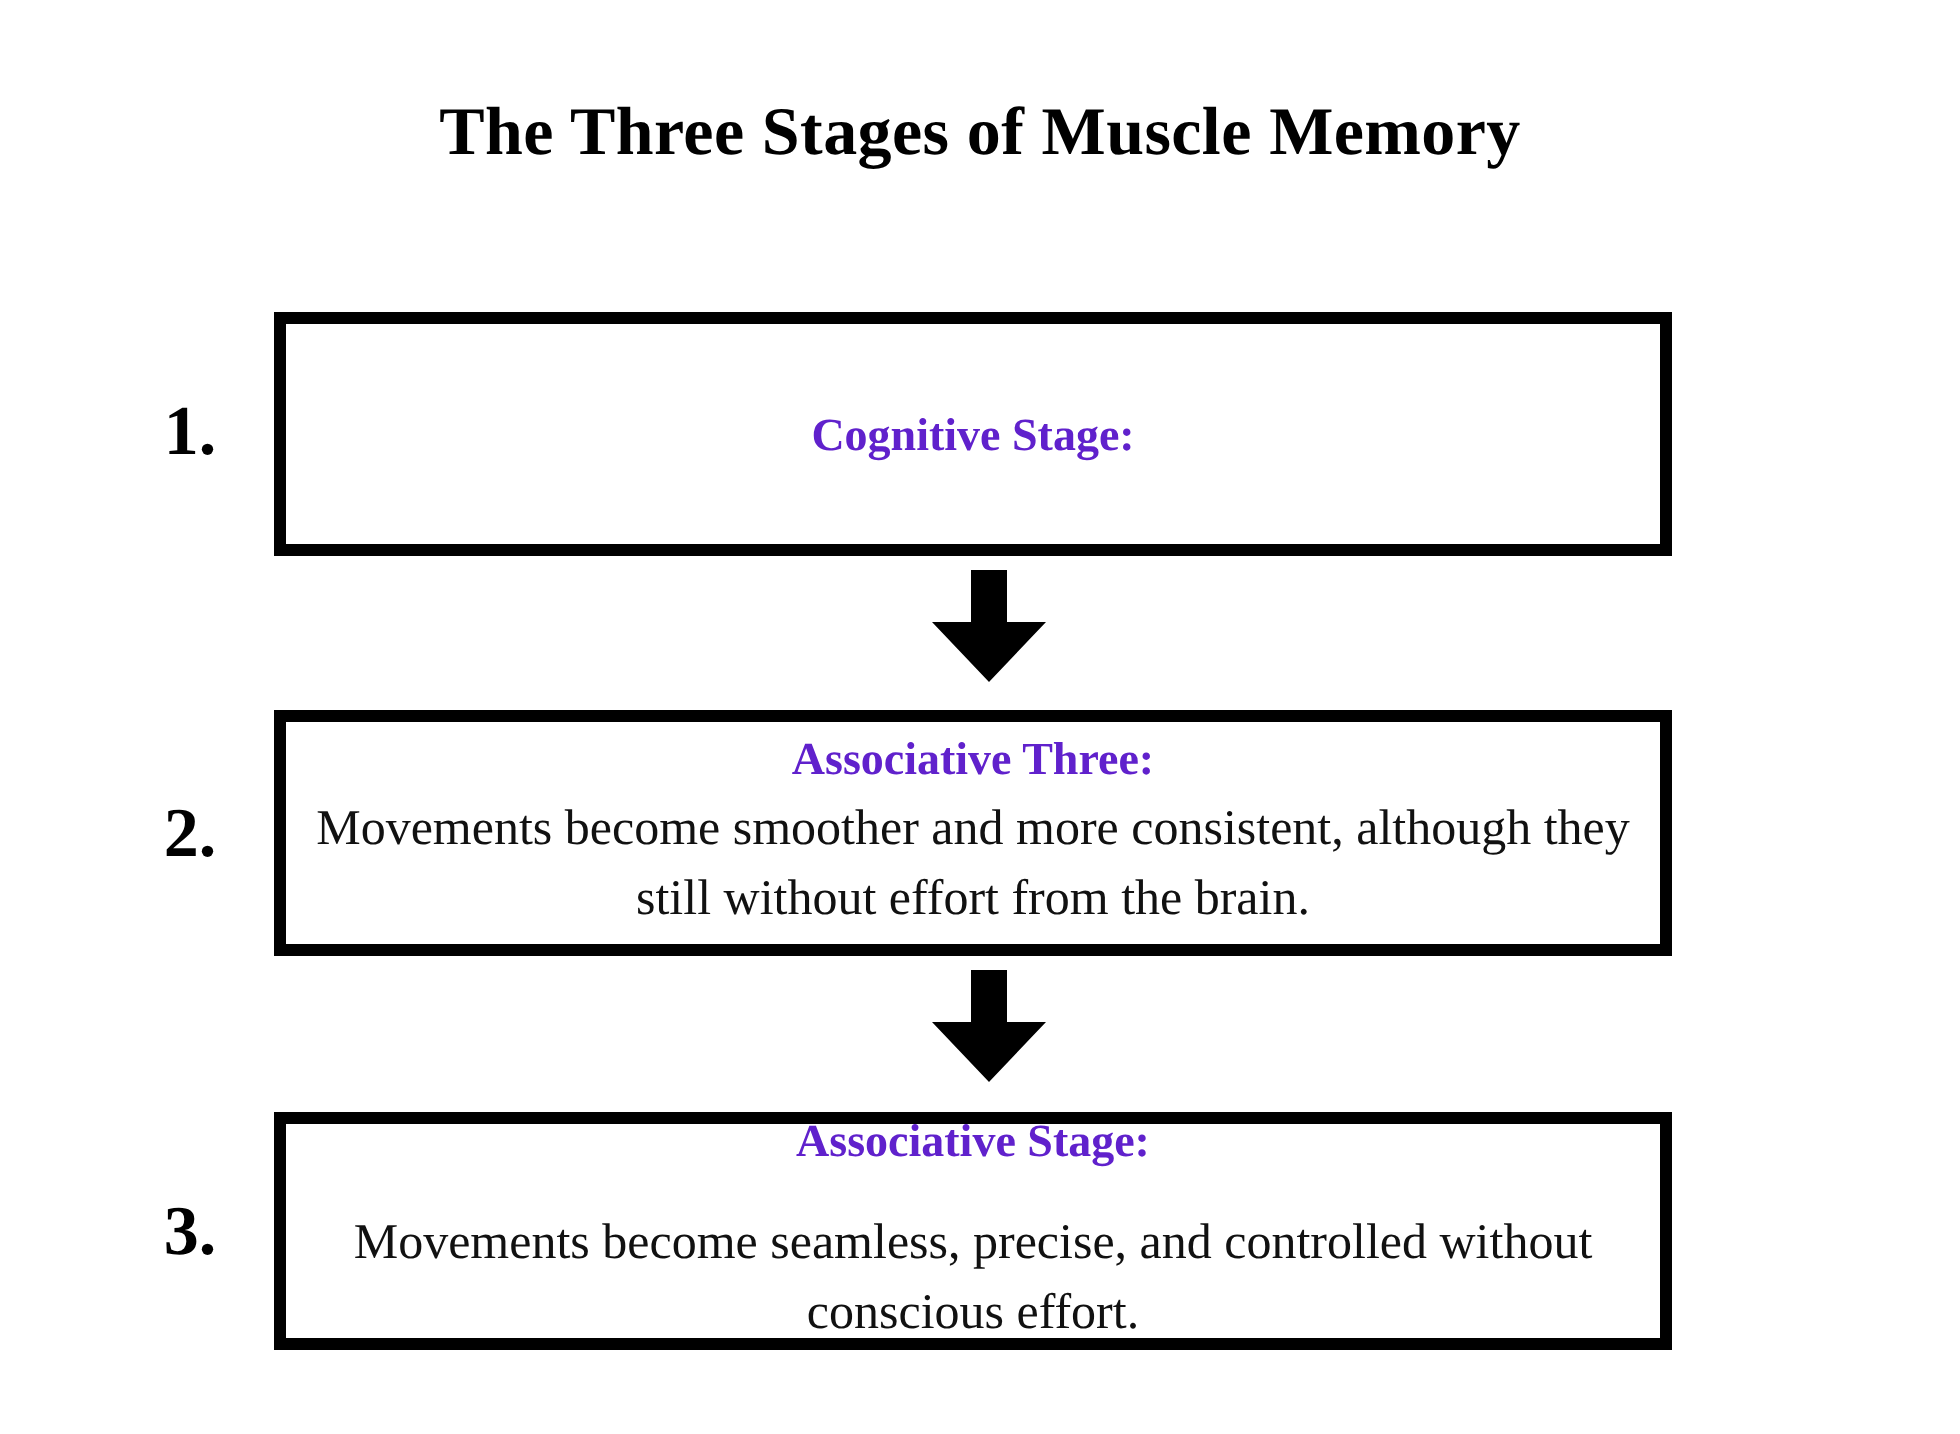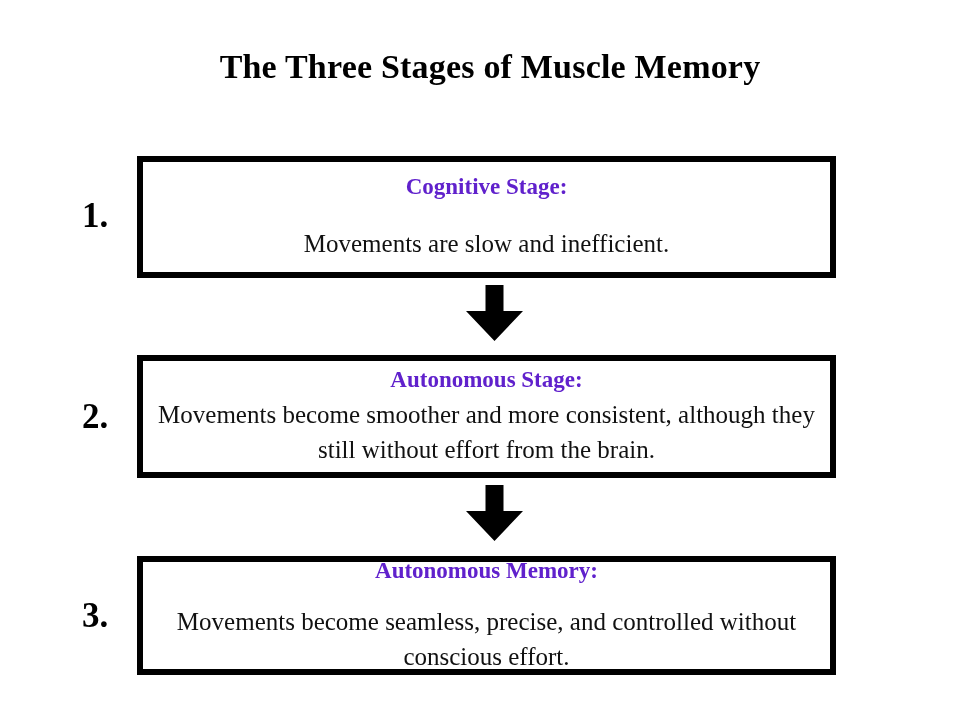--- a/index.html
+++ b/index.html
@@ -115,45 +115,44 @@
 <body>
 
 <div class="page">
 
   <div class="title">The Three Stages of Muscle Memory</div>
 
   <div class="stage-row row-1">
     <div class="stage-number">1.</div>
     <div class="stage-box">
       <div class="stage-heading">Cognitive Stage:</div>
-      <div class="stage-body">Movements are slow and inefficient.</div>
     </div>
   </div>
 
   <div class="arrow arrow-1">
     <svg viewBox="0 0 57 56" xmlns="http://www.w3.org/2000/svg">
       <polygon points="19.5,0 37.5,0 37.5,26 57,26 28.5,56 0,26 19.5,26" fill="#000000"></polygon>
     </svg>
   </div>
 
   <div class="stage-row row-2">
     <div class="stage-number">2.</div>
     <div class="stage-box">
-      <div class="stage-heading">Autonomous Stage:</div>
+      <div class="stage-heading">Associative Three:</div>
       <div class="stage-body">Movements become smoother and more consistent, although they still without effort from the brain.</div>
     </div>
   </div>
 
   <div class="arrow arrow-2">
     <svg viewBox="0 0 57 56" xmlns="http://www.w3.org/2000/svg">
       <polygon points="19.5,0 37.5,0 37.5,26 57,26 28.5,56 0,26 19.5,26" fill="#000000"></polygon>
     </svg>
   </div>
 
   <div class="stage-row row-3">
     <div class="stage-number">3.</div>
     <div class="stage-box">
-      <div class="stage-heading">Autonomous Memory:</div>
+      <div class="stage-heading">Associative Stage:</div>
       <div class="stage-body">Movements become seamless, precise, and controlled without conscious effort.</div>
     </div>
   </div>
 
 </div>
 
 </body></html>

